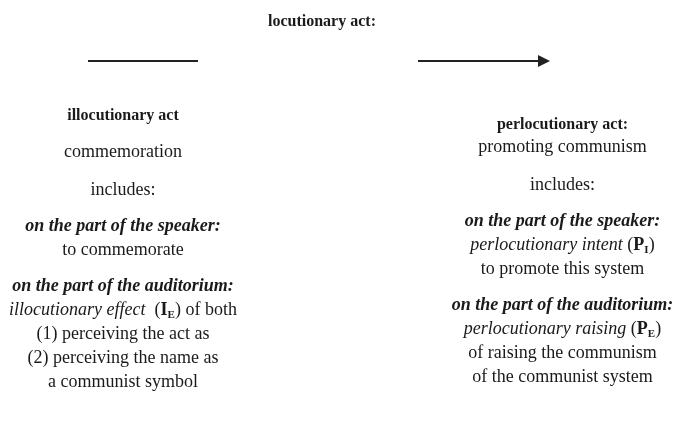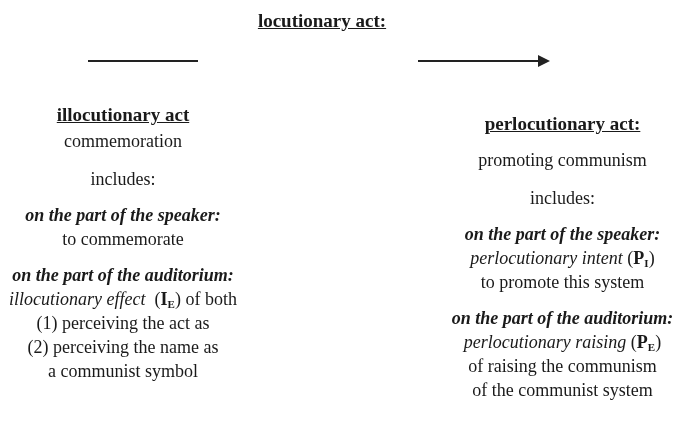--- a/index.html
+++ b/index.html
@@ -4,21 +4,21 @@
 <style>
   html, body { margin: 0; padding: 0; background: #ffffff; }
   body {
     width: 685px; height: 442px; position: relative; overflow: hidden;
     font-family: "Liberation Serif", "DejaVu Serif", serif;
     color: #1a1a1a;
   }
   .abs { position: absolute; text-align: center; white-space: nowrap; }
   .b { font-weight: bold; }
   .i { font-style: italic; }
-  .t17 { font-size: 19px; line-height: 21px; text-decoration: underline; }
+  .t17 { font-size: 16px; line-height: 21px; }
   .t18 { font-size: 18px; line-height: 24px; }
   sub { font-size: 11px; vertical-align: -3px; line-height: 0; }
   .line { position: absolute; height: 2px; background: #222; }
   .arrowhead {
     position: absolute; width: 0; height: 0;
     border-top: 6px solid transparent; border-bottom: 6px solid transparent;
     border-left: 12px solid #222;
   }
 </style>
 </head>
@@ -28,34 +28,34 @@
 
 <div class="abs t18" style="left:207px; top:45px; width:230px;">
 </div>
 
 <div class="line" style="left:88px; top:60px; width:110px;"></div>
 <div class="line" style="left:418px; top:60px; width:122px;"></div>
 <div class="arrowhead" style="left:538px; top:55px;"></div>
 
 <div class="abs" style="left:0px; top:104px; width:246px;text-align:center;">
   <div class="b t17">illocutionary act</div>
-  <div class="t18" style="margin-top:4px;">commemoration</div>
+  <div class="t18" style="margin-top:14px;">commemoration</div>
   <div class="t18" style="margin-top:14px;">includes:</div>
   <div class="b i t18" style="margin-top:12px;">on the part of the speaker:</div>
   <div class="t18">to commemorate</div>
   <div class="b i t18" style="margin-top:12px;">on the part of the auditorium:</div>
   <div class="t18"><span class="i">illocutionary effect</span><span style="white-space:pre">  (</span><span class="b">I</span><sub class="b">E</sub><span>) of both</span></div>
   <div class="t18">(1) perceiving the act as</div>
   <div class="t18">(2) perceiving the name as</div>
   <div class="t18">a communist symbol</div>
 </div>
 
 <div class="abs" style="left:440px; top:113px; width:245px;">
   <div class="b t17">perlocutionary act:</div>
-  <div class="t18" style="margin-top:14px;">promoting communism</div>
+  <div class="t18" style="margin-top:0;">promoting communism</div>
   <div class="t18" style="margin-top:14px;">includes:</div>
   <div class="b i t18" style="margin-top:12px;">on the part of the speaker:</div>
   <div class="t18"><span class="i">perlocutionary intent</span><span> (</span><span class="b">P</span><sub class="b">I</sub><span>)</span></div>
   <div class="t18">to promote this system</div>
   <div class="b i t18" style="margin-top:12px;">on the part of the auditorium:</div>
   <div class="t18"><span class="i">perlocutionary raising</span><span> (</span><span class="b">P</span><sub class="b">E</sub><span>)</span></div>
   <div class="t18">of raising the communism</div>
   <div class="t18">of the communist system</div>
 </div>
 

